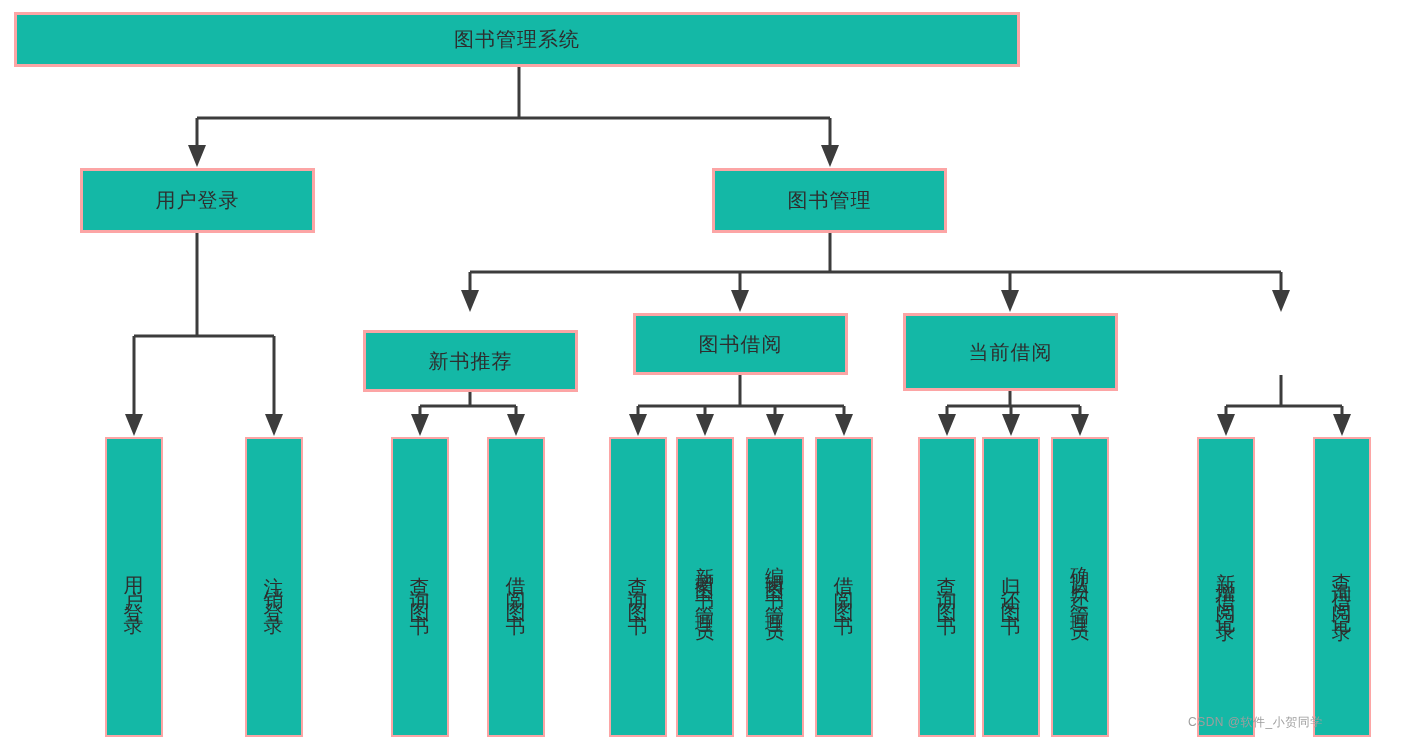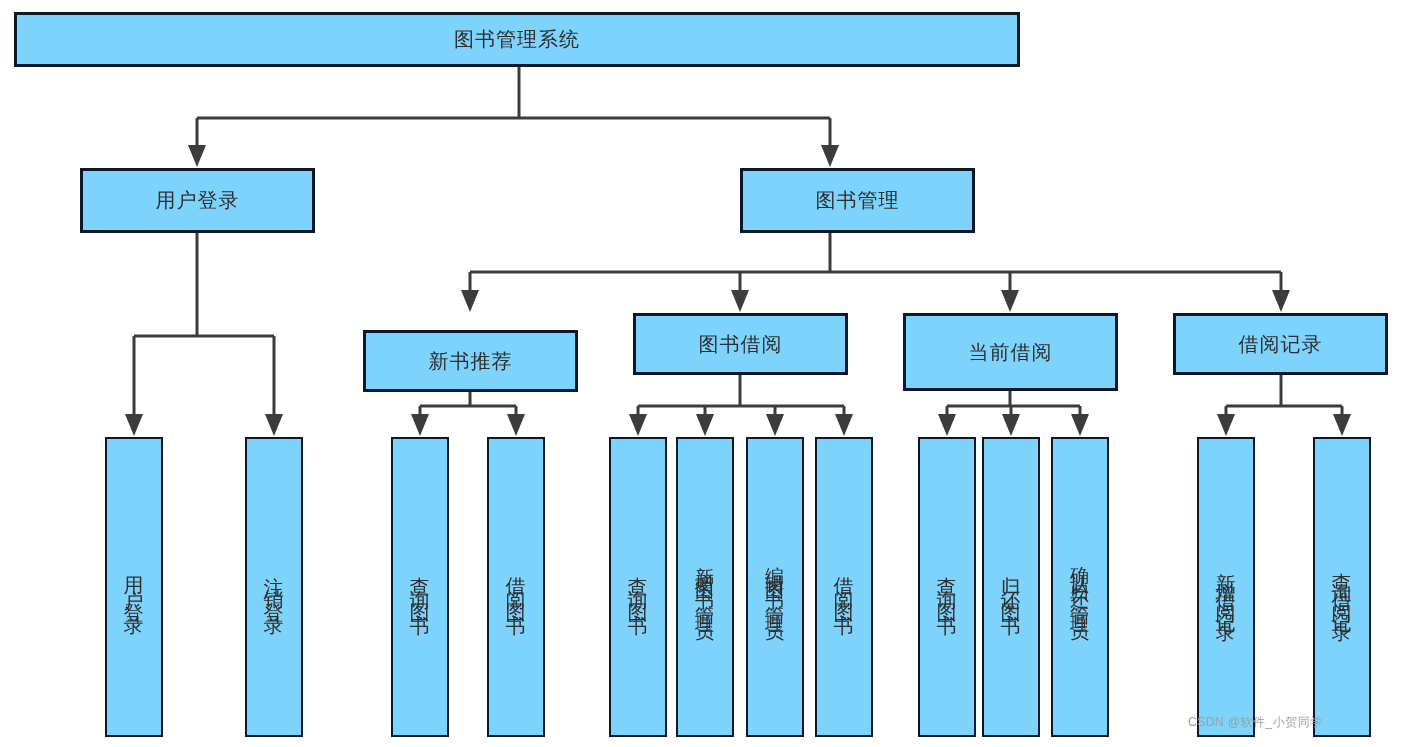--- a/index.html
+++ b/index.html
@@ -1,21 +1,21 @@
 <!DOCTYPE html>
 <html><head>
 <meta charset="utf-8">
 <style>
   html,body{margin:0;padding:0;background:#ffffff;}
   body{font-family:"Liberation Sans","DejaVu Sans",sans-serif;}
   .stage{position:relative;width:1405px;height:747px;background:#ffffff;overflow:hidden;}
   svg.connectors{position:absolute;left:0;top:0;display:block;}
   .box{
-    position:absolute;box-sizing:border-box;background:#7dd3fc;
-    border:3px solid #0f172a;display:flex;align-items:center;justify-content:center;
+    position:absolute;box-sizing:border-box;background:#14b8a6;
+    border:3px solid #fca5a5;display:flex;align-items:center;justify-content:center;
     font-size:20px;color:#2e2e2e;letter-spacing:1px;white-space:nowrap;
   }
   .leaf{border-width:2.5px;}
   .leaf span{
     writing-mode:vertical-rl;text-orientation:mixed;
     line-height:1;letter-spacing:13px;white-space:normal;
   }
   .leaf.mid span{letter-spacing:10px;}
   .leaf.long span{letter-spacing:8px;font-size:19px;}
   .watermark{
@@ -56,26 +56,25 @@
       <polygon points="1002,414 1020,414 1011,436"></polygon>
       <polygon points="1071,414 1089,414 1080,436"></polygon>
       <polygon points="1217,414 1235,414 1226,436"></polygon>
       <polygon points="1333,414 1351,414 1342,436"></polygon>
     </g>
   </svg>
 
   <div class="box" style="left:14px;top:12px;width:1006px;height:55px;">图书管理系统</div>
 
   <div class="box" style="left:80px;top:168px;width:235px;height:65px;">用户登录</div>
-  <div class="box" style="left:712px;top:168px;width:235px;height:65px;margin-left:28px;">图书管理</div>
+  <div class="box" style="left:712px;top:168px;width:235px;height:65px;">图书管理</div>
 
   <div class="box" style="left:363px;top:306px;width:215px;height:62px;margin-top:24px;">新书推荐</div>
   <div class="box" style="left:633px;top:313px;width:215px;height:62px;">图书借阅</div>
   <div class="box" style="left:903px;top:313px;width:215px;height:78px;">当前借阅</div>
-  <div class="box" style="left:1173px;top:313px;width:215px;height:62px;">借阅记录</div>
 
   <div class="box leaf" style="left:105px;top:437px;width:58px;height:300px;">
     <span>用户登录</span>
   </div>
   <div class="box leaf" style="left:245px;top:437px;width:58px;height:300px;">
     <span>注销登录</span>
   </div>
 
   <div class="box leaf" style="left:391px;top:437px;width:58px;height:300px;">
     <span>查询图书</span>

